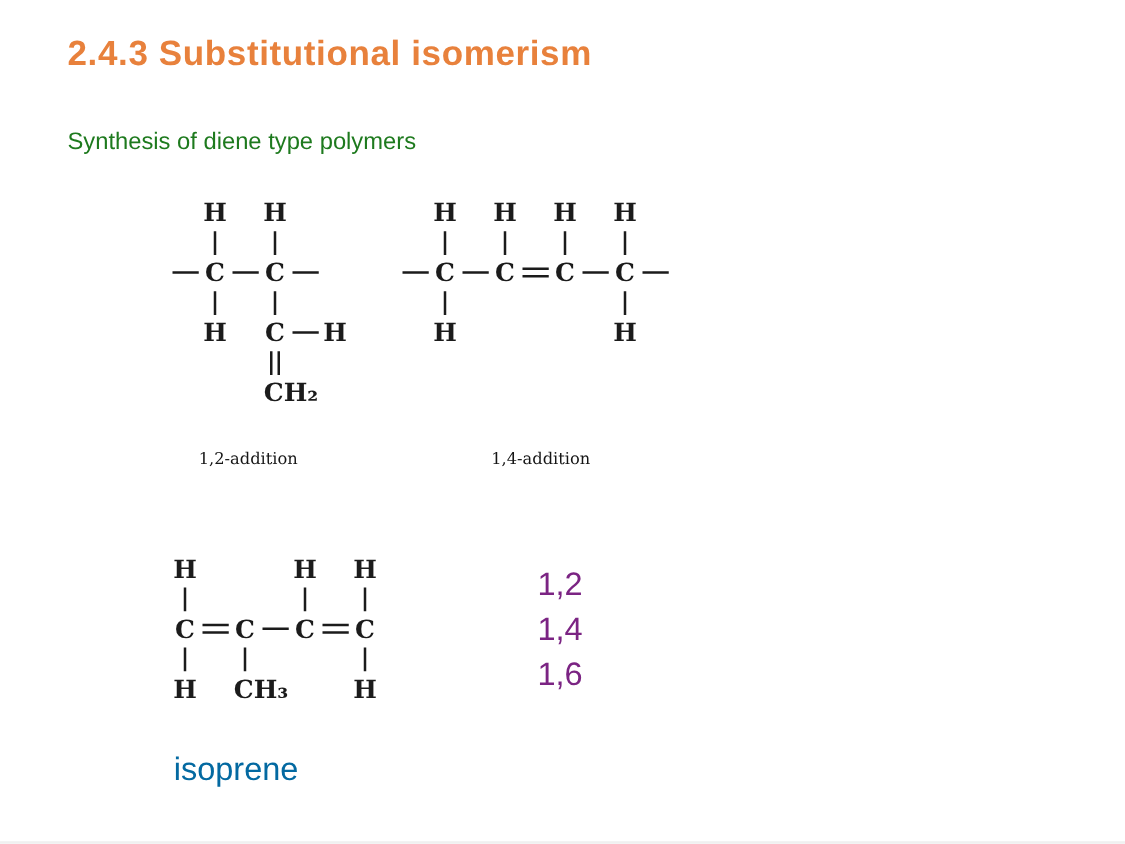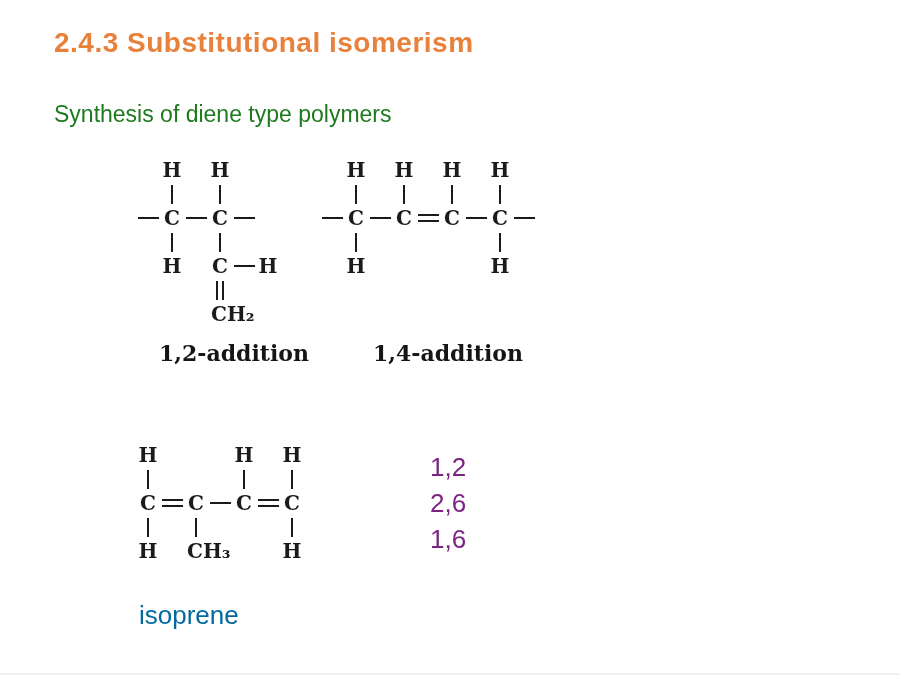--- a/index.html
+++ b/index.html
@@ -16,21 +16,21 @@
     position: absolute;
     left: 54px; top: 26px;
     font-size: 28px;
     font-weight: bold;
     letter-spacing: 0.5px;
     line-height: 34px;
   }
   .subtitle {
     position: absolute;
     left: 54px; top: 101px;
-    font-size: 23px;
+    font-size: 19px;
     line-height: 26px;
   }
 
   
   .structure {
     position: absolute;
     display: grid;
     grid-template-columns: repeat(var(--cols, 6), 24px);
     grid-auto-rows: 24px;
     font-family: "DejaVu Serif", serif;
@@ -49,26 +49,27 @@
   .bond.h  { width: calc(100% - 3px); height: 2px; background: currentColor; }
   .bond.v  { width: 2px; height: calc(100% - 5px); background: currentColor; }
   .bond.dh { width: calc(100% - 3px); height: 8px;
              border-top: 2px solid currentColor; border-bottom: 2px solid currentColor; }
   .bond.dv { width: 8px; height: calc(100% - 5px);
              border-left: 2px solid currentColor; border-right: 2px solid currentColor; }
 
   .struct-label {
     position: absolute;
     font-family: "DejaVu Serif", serif;
-    font-weight: bold;
-    font-size: 22px;
+    font-weight: normal;
+    font-size: 13px;
     color: #151515;
+    margin-top: 20px;
   }
   #label-12 { left: 159px; top: 340px; }
-  #label-14 { left: 373px; top: 340px; text-align: center; }
+  #label-14 { left: 393px; top: 340px; text-align: center; }
 
   #struct-12 { left: 136px; top: 158px; }
   #struct-14 { left: 320px; top: 158px; }
   #struct-isoprene { left: 136px; top: 443px; }
 
   .isoprene-label {
     position: absolute;
     left: 139px; top: 598px;
     font-size: 26px;
     line-height: 34px;
@@ -285,18 +286,18 @@
       <div class="cell"></div>
       <div class="cell"></div>
       <div class="cell"></div>
       <div class="cell">H</div>
     </div>
 
   <div class="isoprene-label" style="color: #0369a1;">isoprene</div>
 
   <div class="notes" style="color: rgb(123, 36, 131); text-align: right;">
     <div>1,2</div>
-    <div>2,6</div>
+    <div>1,4</div>
     <div>1,6</div>
   </div>
 
   <div class="slide-edge"></div>
 </div>
 
 </body></html>

